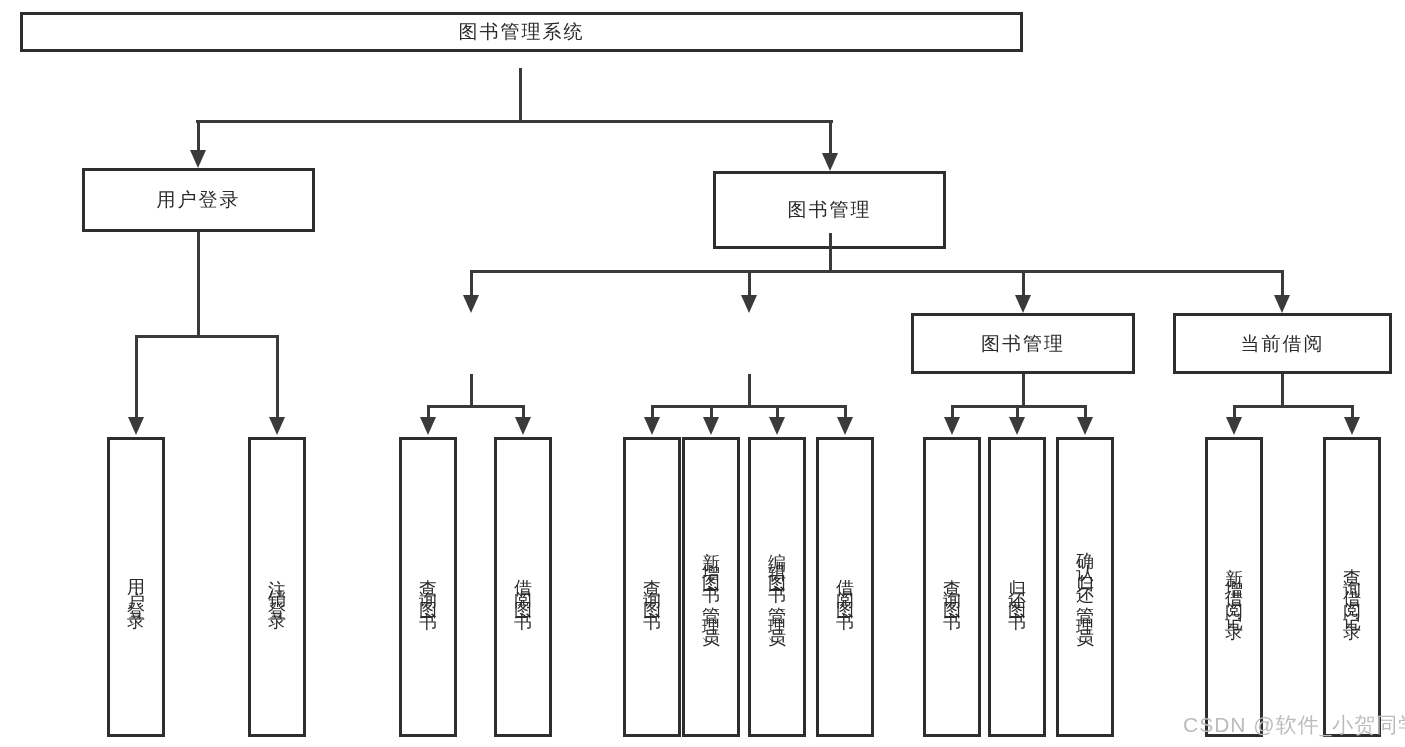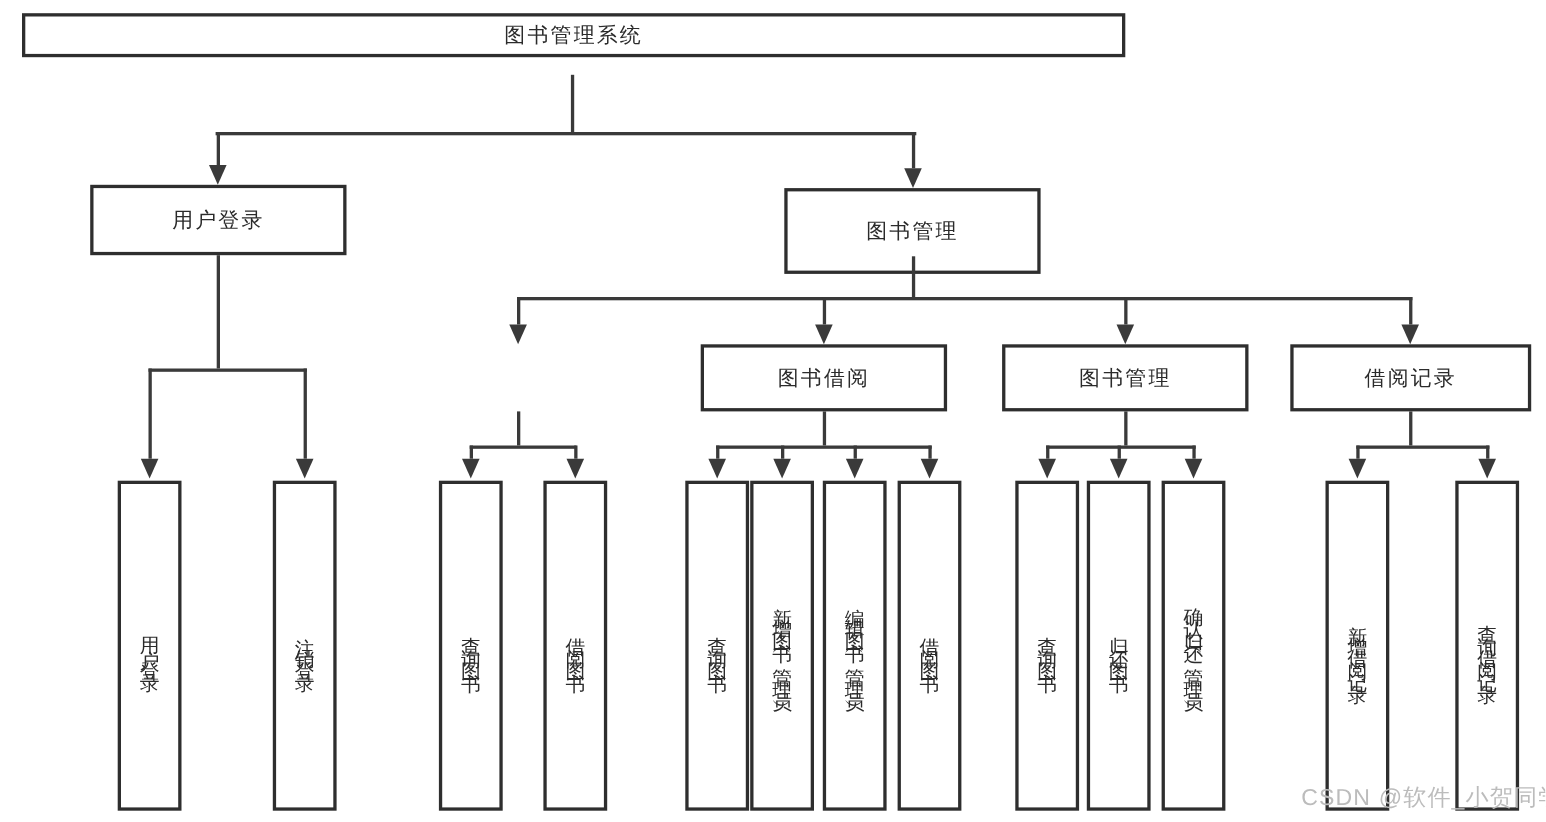--- a/index.html
+++ b/index.html
@@ -85,28 +85,25 @@
   <div class="hline" style="left:470px;top:270px;width:814px;height:3px;"></div>
   <div class="vline" style="left:470px;top:270px;width:3px;height:25px;"></div>
   <div class="arrowhead" style="left:463px;top:295px;"></div>
   <div class="vline" style="left:748px;top:270px;width:3px;height:25px;"></div>
   <div class="arrowhead" style="left:741px;top:295px;"></div>
   <div class="vline" style="left:1022px;top:270px;width:3px;height:25px;"></div>
   <div class="arrowhead" style="left:1015px;top:295px;"></div>
   <div class="vline" style="left:1281px;top:270px;width:3px;height:25px;"></div>
   <div class="arrowhead" style="left:1274px;top:295px;"></div>
 
-  <div class="box" style="left:637px;top:313px;width:224px;height:61px;">
-    <span>图书借阅</span>
-  </div>
   <div class="box" style="left:911px;top:313px;width:224px;height:61px;">
     <span>图书管理</span>
   </div>
   <div class="box" style="left:1173px;top:313px;width:219px;height:61px;">
-    <span>借阅记录</span>
+    <span>当前借阅</span>
   </div>
 
   <div class="vline" style="left:470px;top:374px;width:3px;height:31px;"></div>
   <div class="hline" style="left:427px;top:405px;width:97px;height:3px;"></div>
   <div class="vline" style="left:427px;top:405px;width:3px;height:12px;"></div>
   <div class="arrowhead" style="left:420px;top:417px;"></div>
   <div class="vline" style="left:522px;top:405px;width:3px;height:12px;"></div>
   <div class="arrowhead" style="left:515px;top:417px;"></div>
 
   <div class="vline" style="left:748px;top:374px;width:3px;height:31px;"></div>

